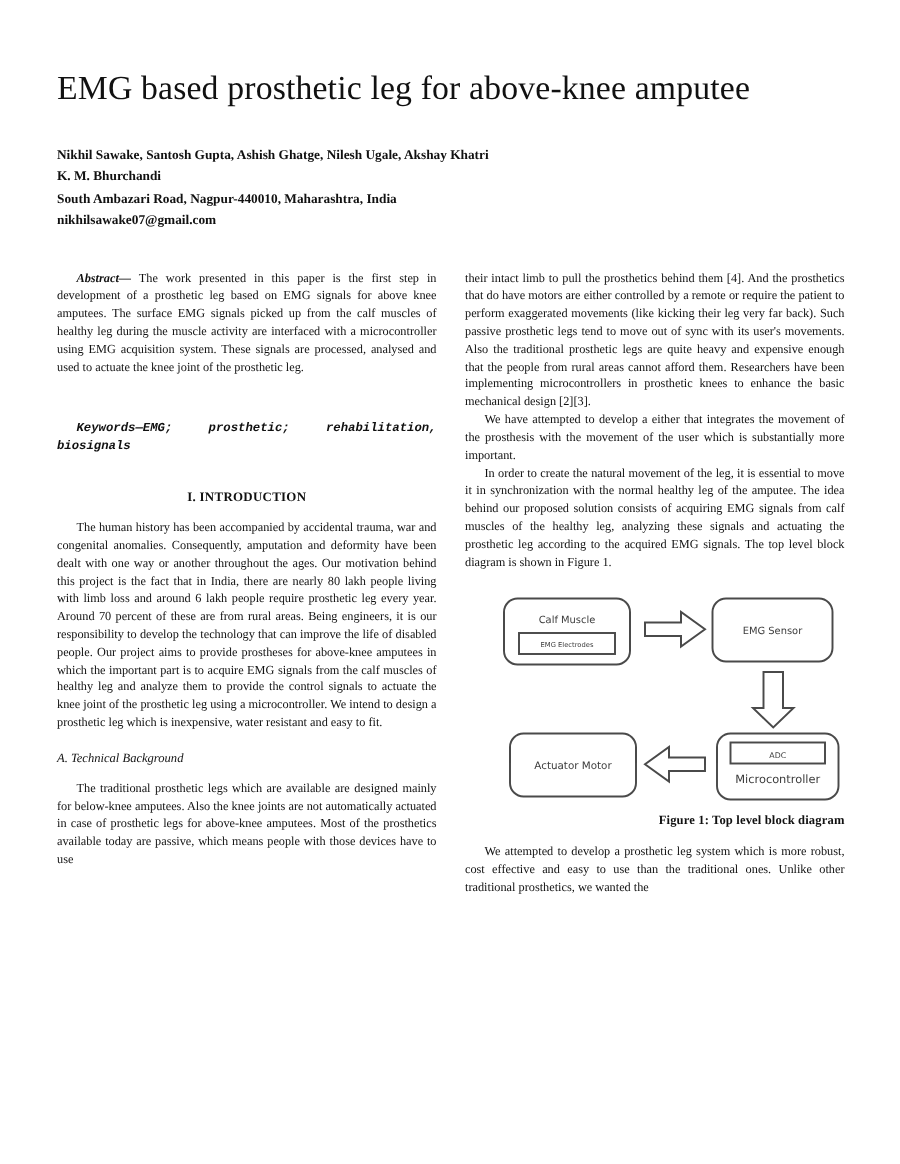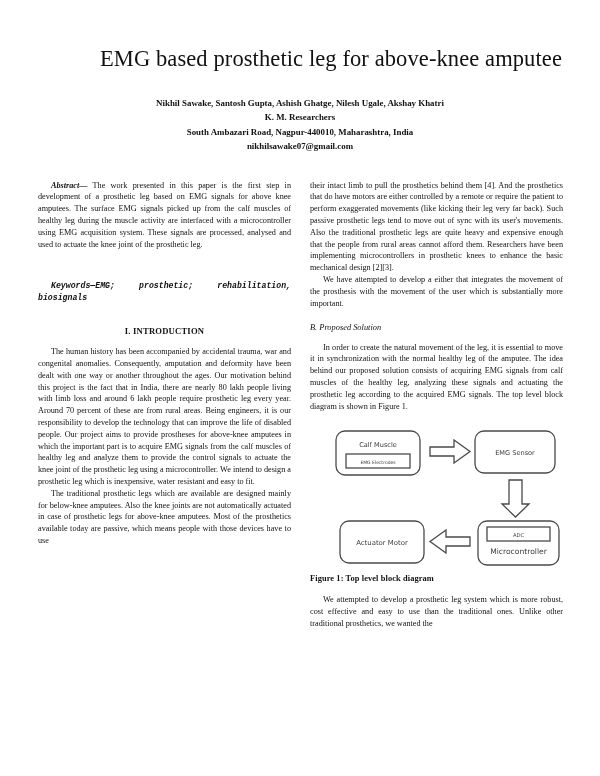--- a/index.html
+++ b/index.html
@@ -20,27 +20,27 @@
     height: 776px;
     box-sizing: border-box;
     padding: 46px 38px 0 38px;
     position: relative;
   }
 
   
   .paper-title {
     font-size: 22.5px;
     font-weight: 400;
-    text-align: right;
+    text-align: left;
     line-height: 1.15;
     margin: 0 0 24px 0;
     letter-spacing: 0.1px;
   }
   .authors-block {
-    text-align: center;
+    text-align: left;
     font-weight: bold;
     font-size: 8.9px;
     line-height: 1.62;
     margin-bottom: 26px;
   }
   .authors-block div { white-space: nowrap; }
 
   
   .columns {
     display: flex;
@@ -94,70 +94,70 @@
     margin: 15px 0 0 0;
     width: 253px;
   }
   .fig-canvas {
     position: relative;
     width: 253px;
     height: 143px;
   }
   .fig-canvas svg { display: block; }
   .fig-caption {
-    text-align: left;
+    text-align: right;
     font-size: 8.4px;
     font-weight: bold;
     margin: 4px 0 11px 0;
     letter-spacing: 0.1px;
   }
   .blk-label {
     font-family: "DejaVu Sans", "Liberation Sans", sans-serif;
     fill: #3b3b3b;
   }
 </style>
 </head>
 <body>
 
 <div class="page">
 
   <h1 class="paper-title">EMG based prosthetic leg for above-knee amputee</h1>
 
   <div class="authors-block">
     <div>Nikhil Sawake, Santosh Gupta, Ashish Ghatge, Nilesh Ugale, Akshay Khatri</div>
-    <div>K. M. Researchers</div>
+    <div>K. M. Bhurchandi</div>
     <div>South Ambazari Road, Nagpur-440010, Maharashtra, India</div>
     <div>nikhilsawake07@gmail.com</div>
   </div>
 
   <div class="columns">
 
     <div class="col">
 
       <p class="abstract-p"><span class="lead">Abstract—</span> <span>The work presented in this paper is the first step in development of a prosthetic leg based on EMG signals for above knee amputees. The surface EMG signals picked up from the calf muscles of healthy leg during the muscle activity are interfaced with a microcontroller using EMG acquisition system. These signals are processed, analysed and used to actuate the knee joint of the prosthetic leg.</span></p>
 
 
       <p class="keywords">Keywords—EMG; prosthetic; rehabilitation, biosignals</p>
 
       <div class="sec-head">I. INTRODUCTION</div>
 
       <p>The human history has been accompanied by accidental trauma, war and congenital anomalies. Consequently, amputation and deformity have been dealt with one way or another throughout the ages. Our motivation behind this project is the fact that in India, there are nearly 80 lakh people living with limb loss and around 6 lakh people require prosthetic leg every year. Around 70 percent of these are from rural areas. Being engineers, it is our responsibility to develop the technology that can improve the life of disabled people. Our project aims to provide prostheses for above-knee amputees in which the important part is to acquire EMG signals from the calf muscles of healthy leg and analyze them to provide the control signals to actuate the knee joint of the prosthetic leg using a microcontroller. We intend to design a prosthetic leg which is inexpensive, water resistant and easy to fit.</p>
 
+      <div class="subsec-head">A. Technical Background</div>
 
       <p>The traditional prosthetic legs which are available are designed mainly for below-knee amputees. Also the knee joints are not automatically actuated in case of prosthetic legs for above-knee amputees. Most of the prosthetics available today are passive, which means people with those devices have to use</p>
 
     </div>
 
     <div class="col">
 
       <p class="noindent">their intact limb to pull the prosthetics behind them [4]. And the prosthetics that do have motors are either controlled by a remote or require the patient to perform exaggerated movements (like kicking their leg very far back). Such passive prosthetic legs tend to move out of sync with its user's movements. Also the traditional prosthetic legs are quite heavy and expensive enough that the people from rural areas cannot afford them. Researchers have been implementing microcontrollers in prosthetic knees to enhance the basic mechanical design [2][3].</p>
 
       <p>We have attempted to develop a either that integrates the movement of the prosthesis with the movement of the user which is substantially more important.</p>
 
-      <div class="subsec-head">B. Proposed Solution</div>
 
       <p>In order to create the natural movement of the leg, it is essential to move it in synchronization with the normal healthy leg of the amputee. The idea behind our proposed solution consists of acquiring EMG signals from calf muscles of the healthy leg, analyzing these signals and actuating the prosthetic leg according to the acquired EMG signals. The top level block diagram is shown in Figure 1.</p>
 
       <div class="figure">
         <div class="fig-canvas">
           <svg width="253" height="143" viewBox="0 0 253 143" xmlns="http://www.w3.org/2000/svg">
             <g fill="none" stroke="#4a4a4a" stroke-width="1.3">
 
               <rect x="26" y="4" width="84" height="44" rx="9" ry="9"></rect>
 

